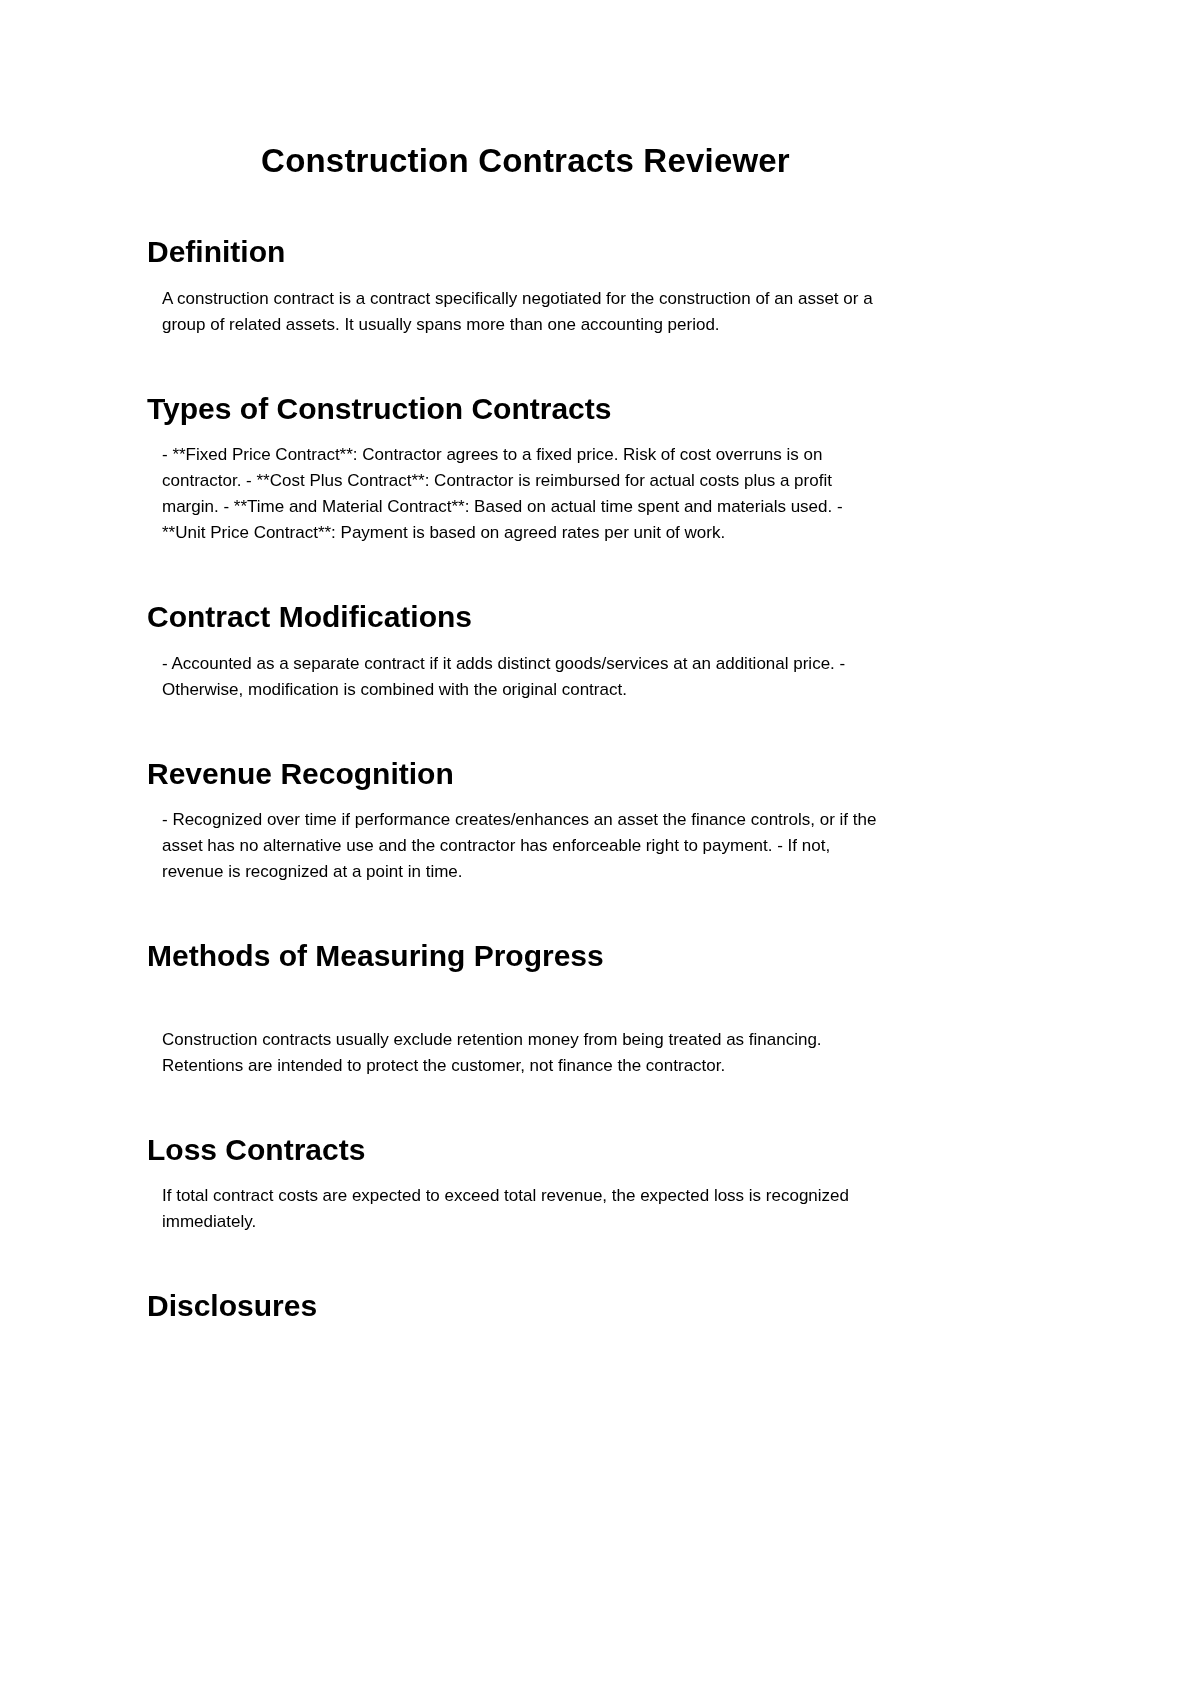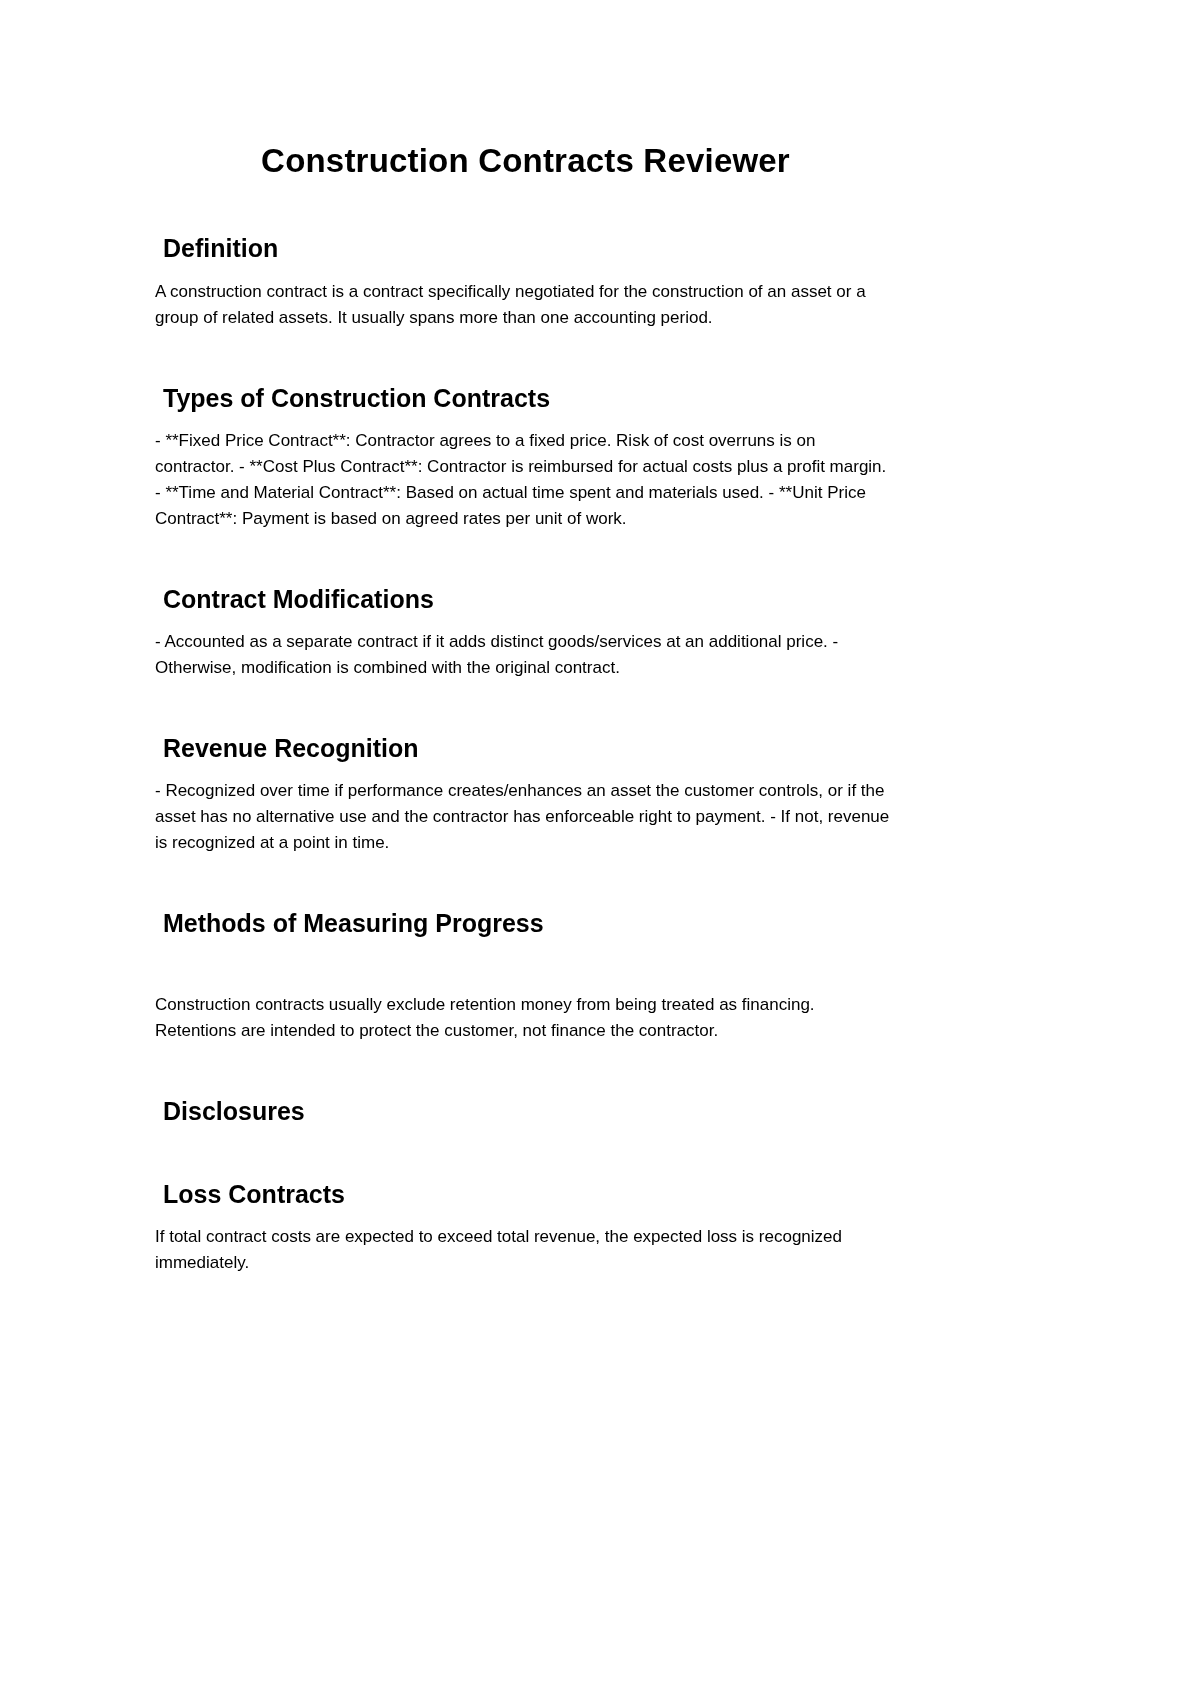--- a/index.html
+++ b/index.html
@@ -26,29 +26,29 @@
     font-weight: bold;
     text-align: center;
     margin: 0;
     line-height: 1.25;
     letter-spacing: 0.2px;
   }
   section.sec {
     margin-top: 52px;
   }
   section.sec h2 {
-    font-size: 25px;
+    font-size: 30px;
     font-weight: bold;
-    margin: 0 0 14px 16px;
+    margin: 0 0 14px 0;
     line-height: 1.25;
   }
   section.sec p {
     font-size: 17px;
     line-height: 26px;
-    margin: 8px;
+    margin: 15px;
   }
 </style>
 </head>
 <body>
 
 <div class="page">
 
   <h1 class="doc-title">Construction Contracts Reviewer</h1>
 
   <section class="sec">
@@ -62,33 +62,33 @@
   </section>
 
 
   <section class="sec">
     <h2>Contract Modifications</h2>
     <p>- Accounted as a separate contract if it adds distinct goods/services at an additional price. - Otherwise, modification is combined with the original contract.</p>
   </section>
 
   <section class="sec">
     <h2>Revenue Recognition</h2>
-    <p>- Recognized over time if performance creates/enhances an asset the customer controls, or if the asset has no alternative use and the contractor has enforceable right to payment. - If not, revenue is recognized at a point in time.</p>
+    <p>- Recognized over time if performance creates/enhances an asset the finance controls, or if the asset has no alternative use and the contractor has enforceable right to payment. - If not, revenue is recognized at a point in time.</p>
   </section>
 
   <section class="sec">
     <h2>Methods of Measuring Progress</h2>
   </section>
 
   <section class="sec">
     <p>Construction contracts usually exclude retention money from being treated as financing. Retentions are intended to protect the customer, not finance the contractor.</p>
   </section>
 
   <section class="sec">
-    <h2>Disclosures</h2>
+    <h2>Loss Contracts</h2>
+    <p>If total contract costs are expected to exceed total revenue, the expected loss is recognized immediately.</p>
   </section>
 
   <section class="sec">
-    <h2>Loss Contracts</h2>
-    <p>If total contract costs are expected to exceed total revenue, the expected loss is recognized immediately.</p>
+    <h2>Disclosures</h2>
   </section>
 
 </div>
 
 </body></html>

